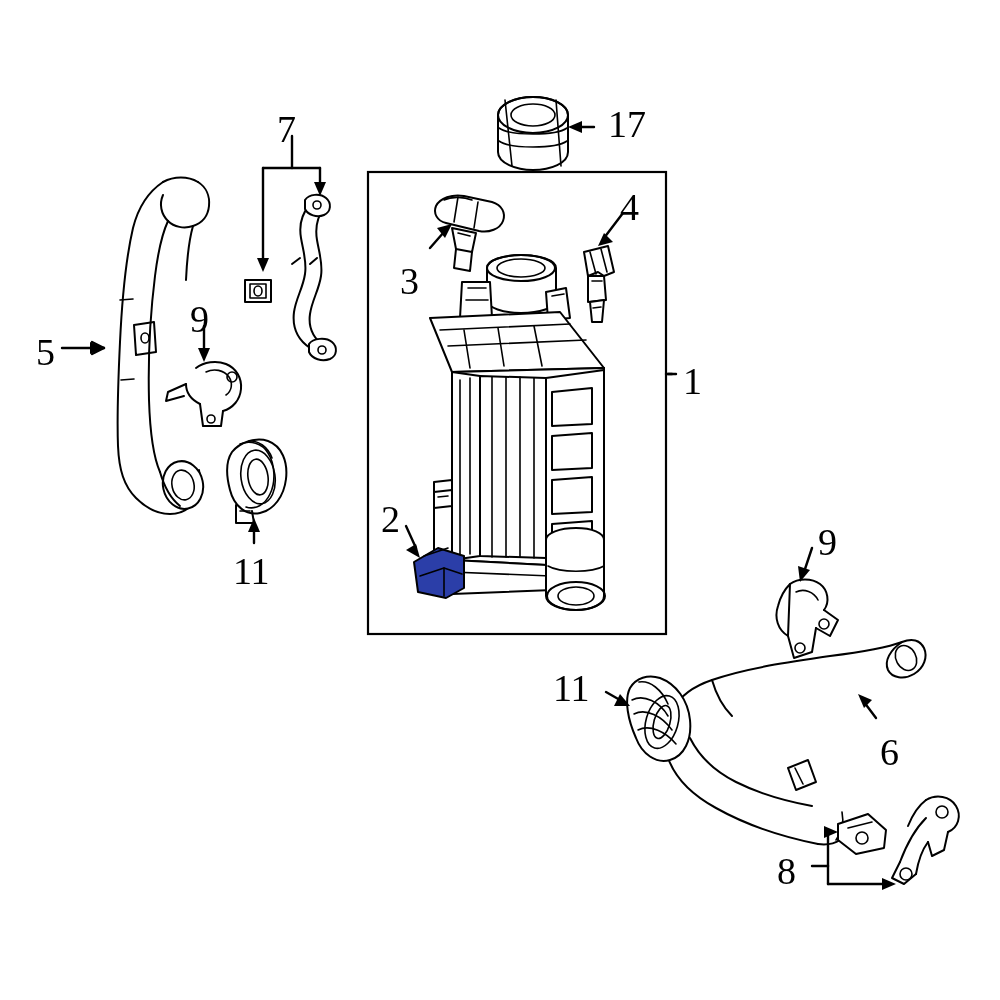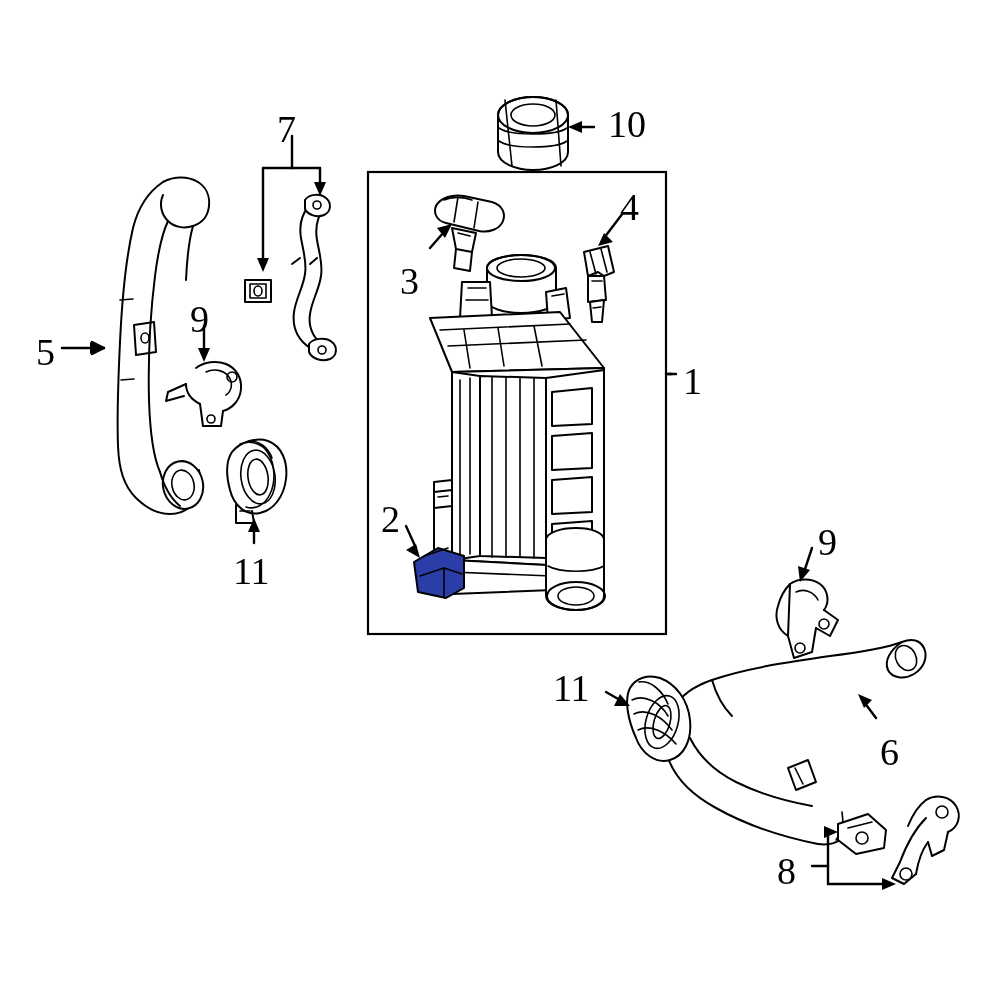--- a/index.html
+++ b/index.html
@@ -309,21 +309,21 @@
       <path class="lead" d="M828 832 L 830 832"></path>
       <path class="lead" d="M828 866 L 828 884"></path>
       <path class="lead" d="M828 884 L 886 884"></path>
       <polygon points="838,832 824,826 824,838" fill="#000"></polygon>
       <polygon points="896,884 882,878 882,890" fill="#000"></polygon>
     </g>
 
   </svg>
 
   <div class="callout" style="left:277px; top:110px;">7</div>
-  <div class="callout" style="left:608px; top:105px;">10</div>
+  <div class="callout" style="left:608px; top:105px;">17</div>
   <div class="callout" style="left:620px; top:188px;">4</div>
   <div class="callout" style="left:400px; top:262px;">3</div>
   <div class="callout" style="left:190px; top:300px;">9</div>
   <div class="callout" style="left:36px;  top:333px;">5</div>
   <div class="callout" style="left:683px; top:362px;">1</div>
   <div class="callout" style="left:381px; top:500px;">2</div>
   <div class="callout" style="left:233px; top:552px;">11</div>
   <div class="callout" style="left:818px; top:523px;">9</div>
   <div class="callout" style="left:553px; top:669px;">11</div>
   <div class="callout" style="left:880px; top:733px;">6</div>

